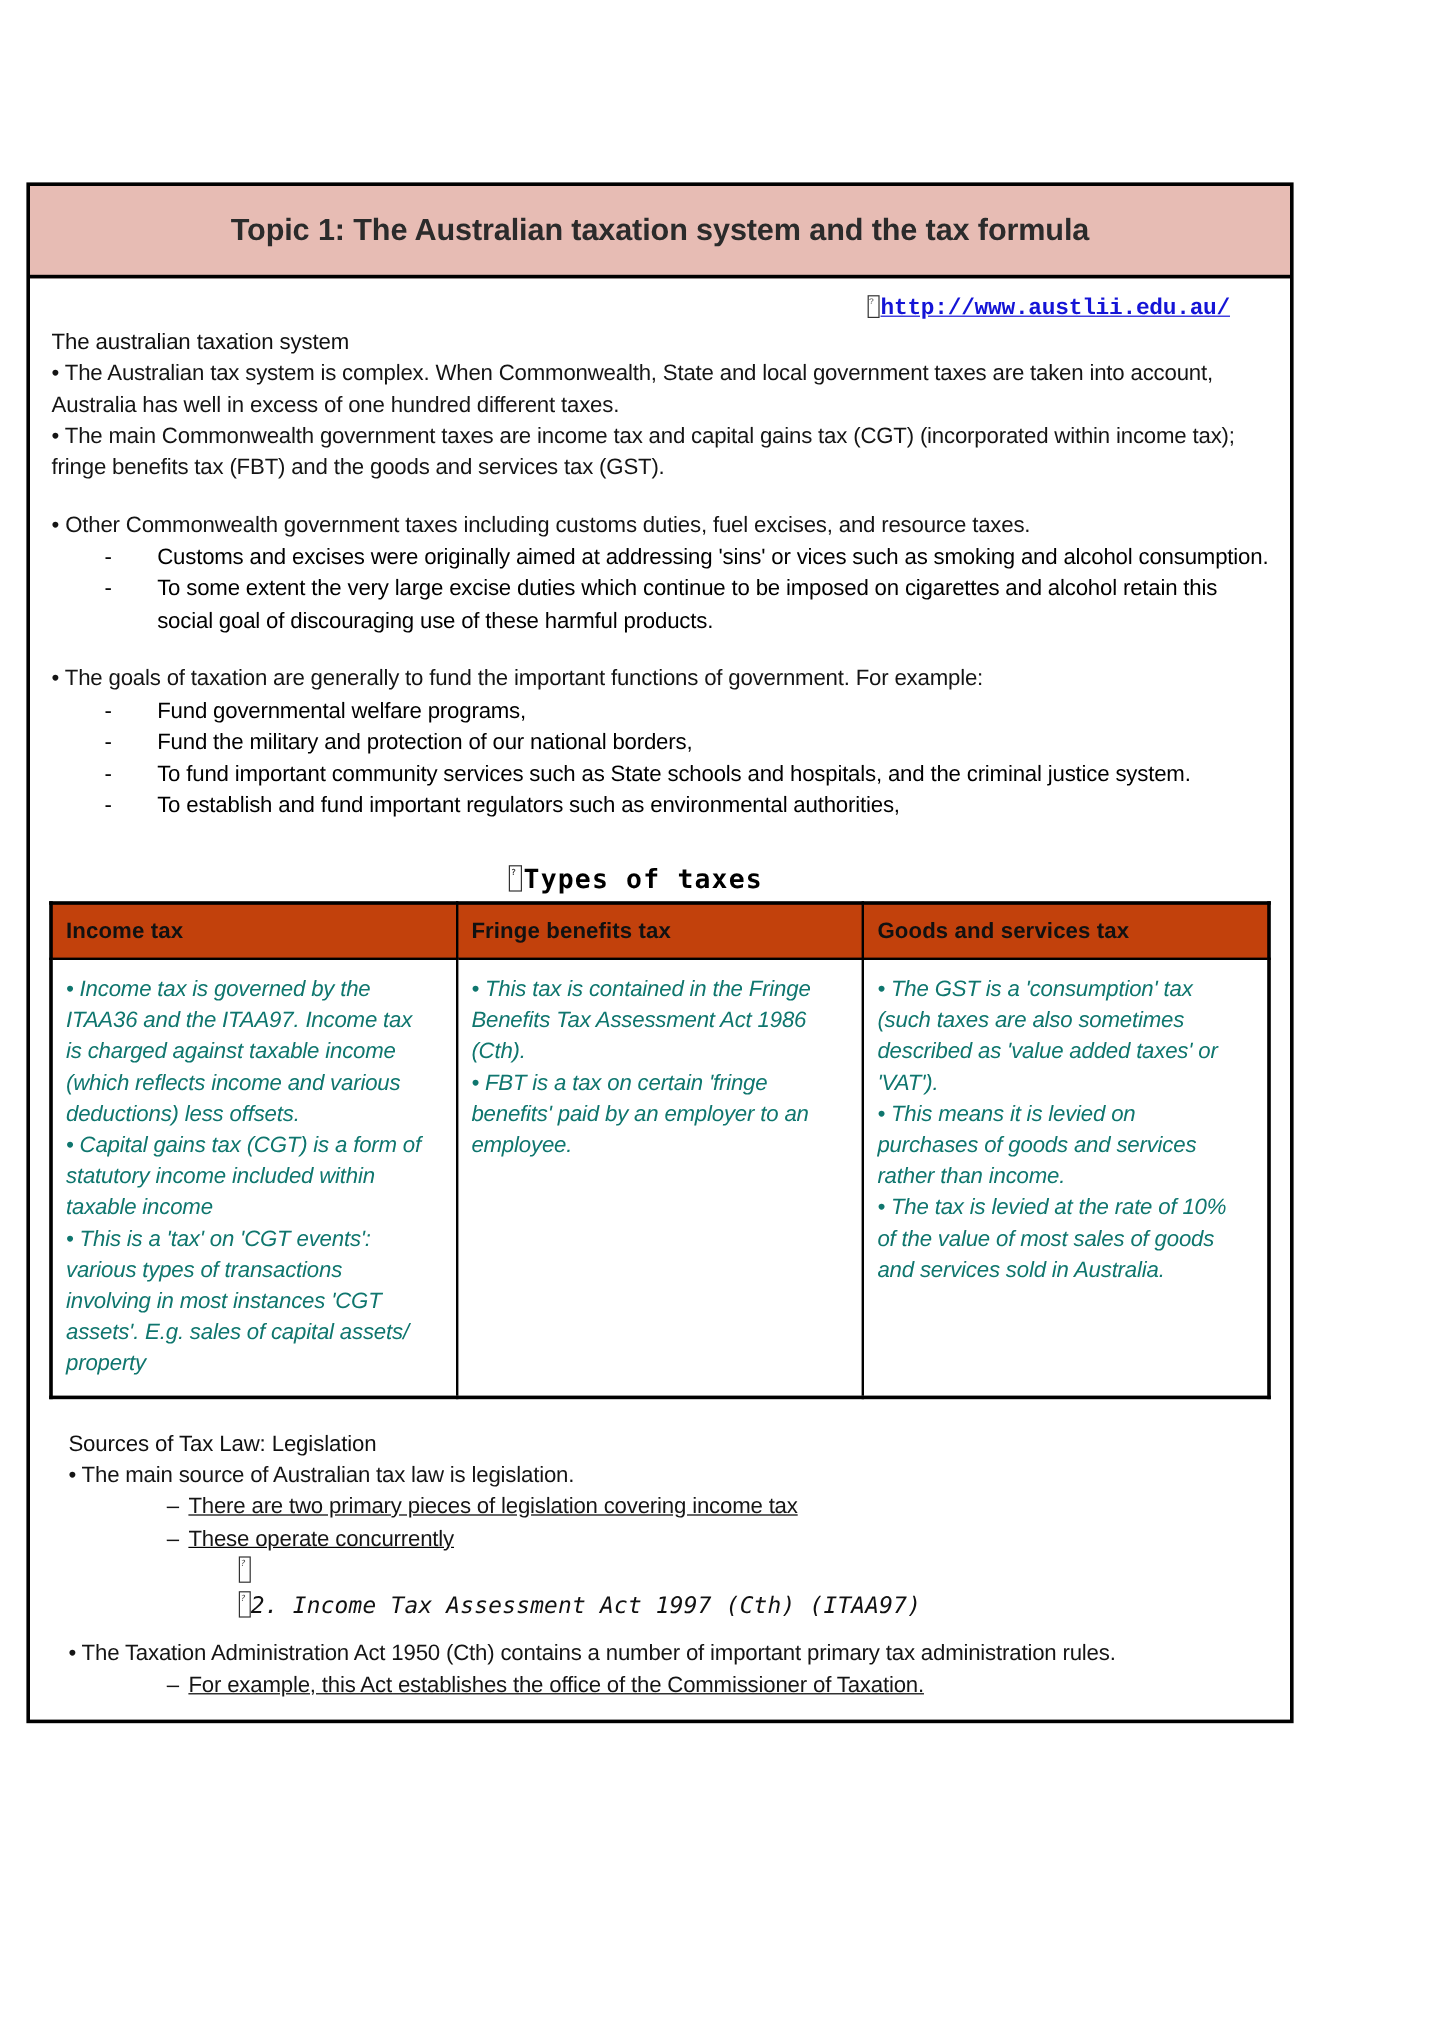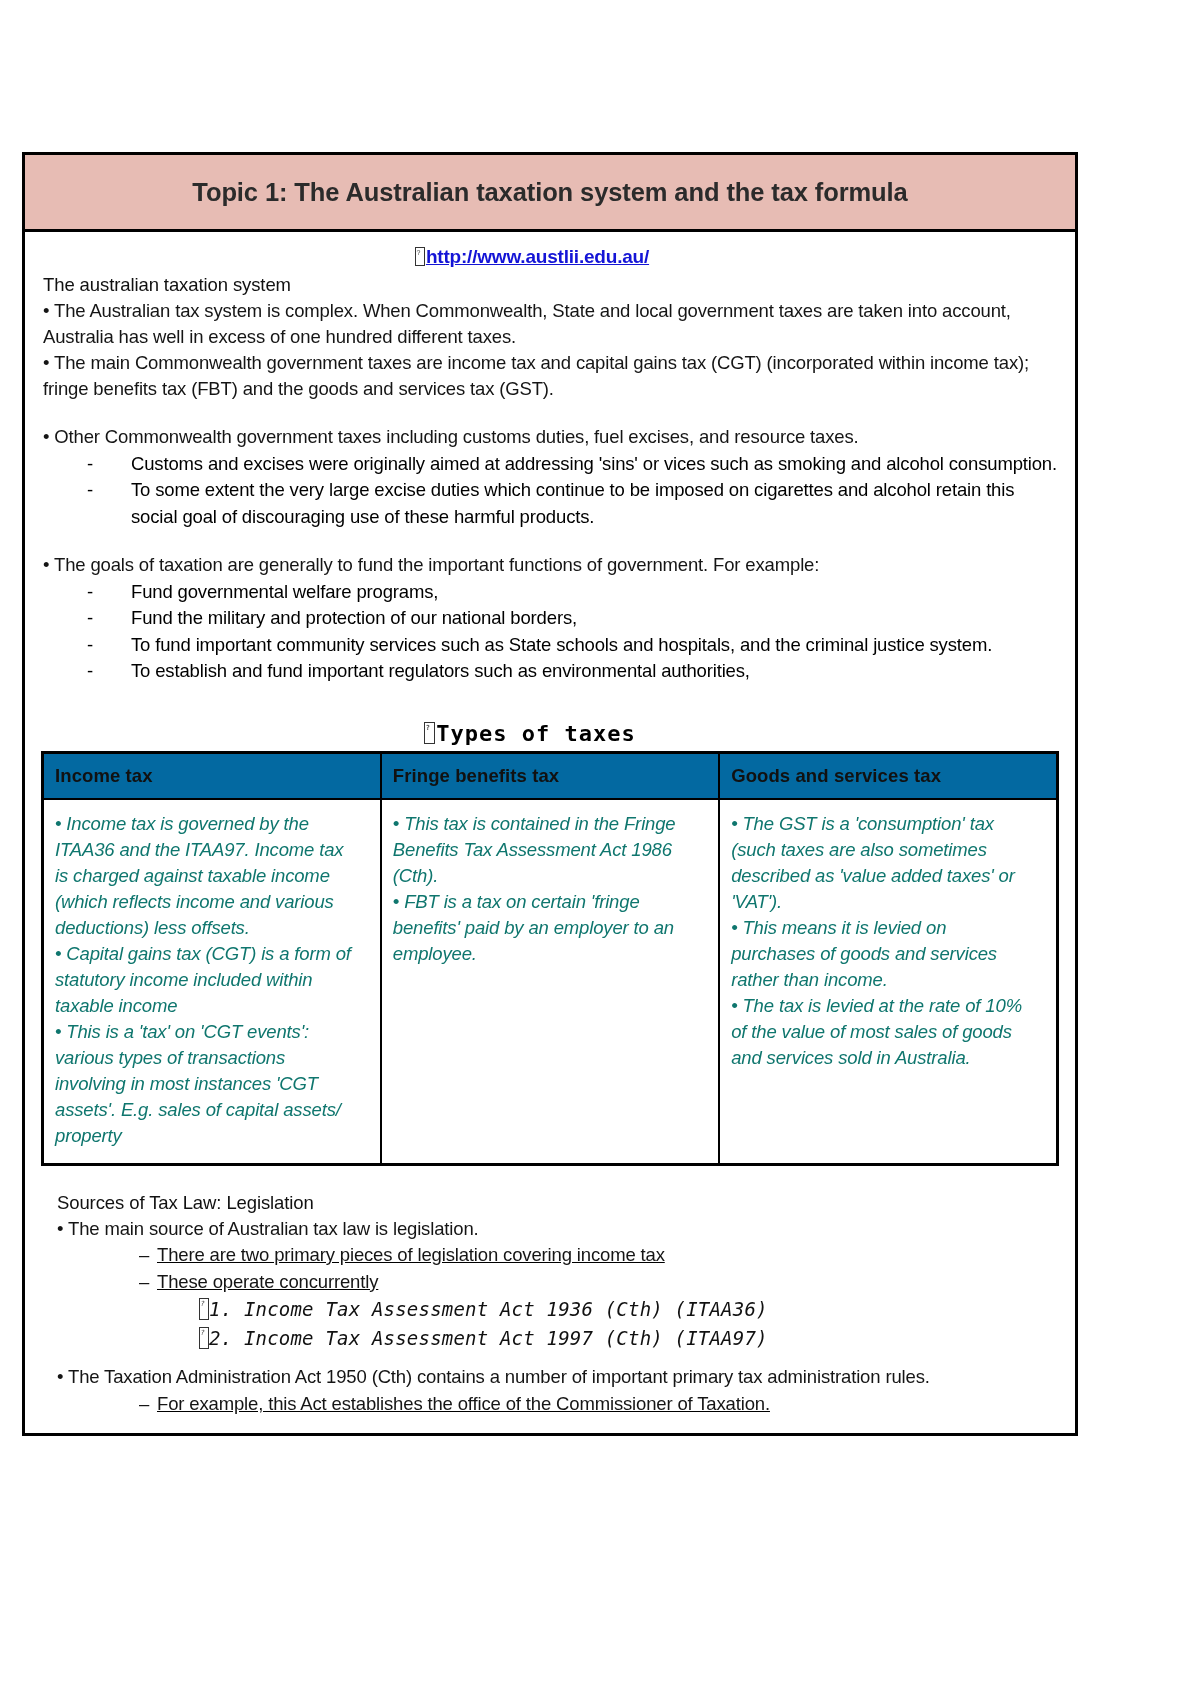--- a/index.html
+++ b/index.html
@@ -49,24 +49,25 @@
     display: inline-block;
   }
 
   
   .body-area {
     padding: 10px 14px 6px 14px;
     box-sizing: border-box;
   }
 
   .link-row {
-    text-align: center;
+    text-align: right;
     padding-top: 4px;
     padding-bottom: 2px;
     padding-right: 36px;
+    font-family: Liberation Mono, monospace;
   }
   .missing-glyph {
     display: inline-block;
     width: 8px;
     height: 17px;
     border: 1px solid #333;
     vertical-align: -3px;
     margin-right: 1px;
     background: #fff;
     position: relative;
@@ -155,21 +156,21 @@
   }
 
   
   .tax-table {
     width: 100%;
     border-collapse: collapse;
     table-layout: fixed;
     border: 3px solid #000;
   }
   .tax-table th {
-    background: #0369a1;
+    background: #c2410c;
     border: 2px solid #000;
     text-align: left;
     padding: 11px 10px 11px 11px;
     font-size: 18.5px;
     font-weight: bold;
     color: #111;
     letter-spacing: 0.1px;
     vertical-align: middle;
   }
   .tax-table td {
@@ -311,21 +312,21 @@
       <div class="bottom-sec">
         <div class="sec-heading">Sources of Tax Law: Legislation</div>
         <div class="bullet-line">• The main source of Australian tax law is legislation.</div>
 
         <ul class="sub-dash-list">
           <li>There are two primary pieces of legislation covering income tax</li>
           <li>These operate concurrently</li>
         </ul>
 
         <ul class="act-list">
-          <li><span class="missing-glyph"></span><span>1. Income Tax Assessment Act 1936 (Cth) (ITAA36)</span></li>
+          <li><span class="missing-glyph"></span></li>
           <li><span class="missing-glyph"></span><span>2. Income Tax Assessment Act 1997 (Cth) (ITAA97)</span></li>
         </ul>
 
         <div class="gap-sm"></div>
 
         <div class="bullet-line">• The Taxation Administration Act 1950 (Cth) contains a number of important primary tax administration rules.</div>
 
         <ul class="sub-dash-list">
           <li>For example, this Act establishes the office of the Commissioner of Taxation.</li>
         </ul>

